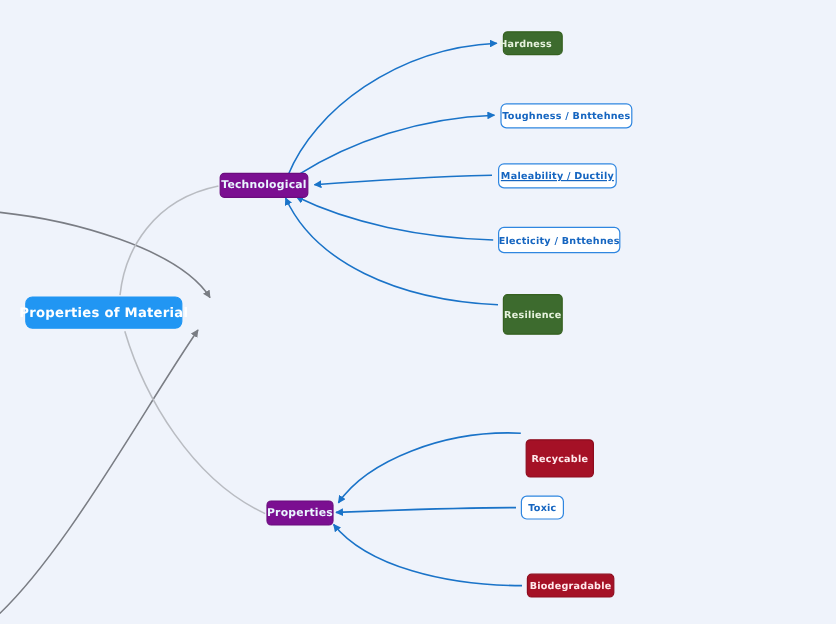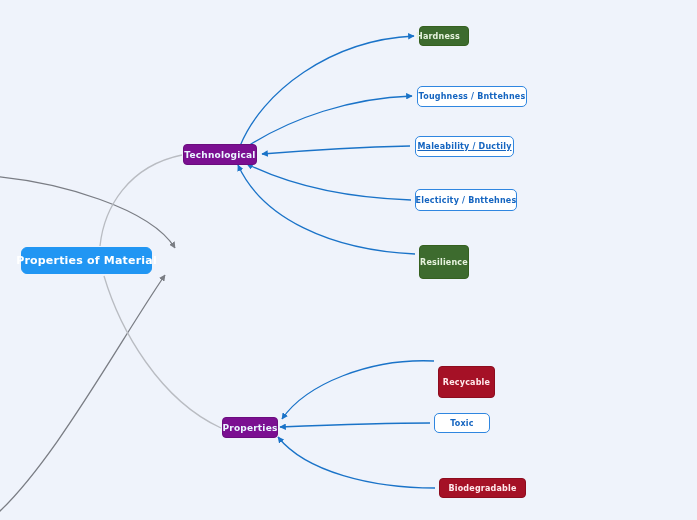--- a/index.html
+++ b/index.html
@@ -145,21 +145,21 @@
   </div>
 
   <div class="node node-branch" style="left:222px; top:417px; width:56px; height:21px;">
     <span>Properties</span>
   </div>
 
   <div class="node node-red" style="left:438px; top:366px; width:57px; height:32px;text-align:center;">
     <span>Recycable</span>
   </div>
 
-  <div class="node node-outline" style="left:434px; top:413px; width:56px; height:20px;">
+  <div class="node node-outline" style="left:434px; top:413px; width:36px; height:20px;">
     <span>Toxic</span>
   </div>
 
-  <div class="node node-red" style="left:439px; top:478px; width:87px; height:20px;">
+  <div class="node node-red" style="left:439px; top:478px; width:73px; height:20px;">
     <span>Biodegradable</span>
   </div>
 
 </div>
 
 </body></html>

